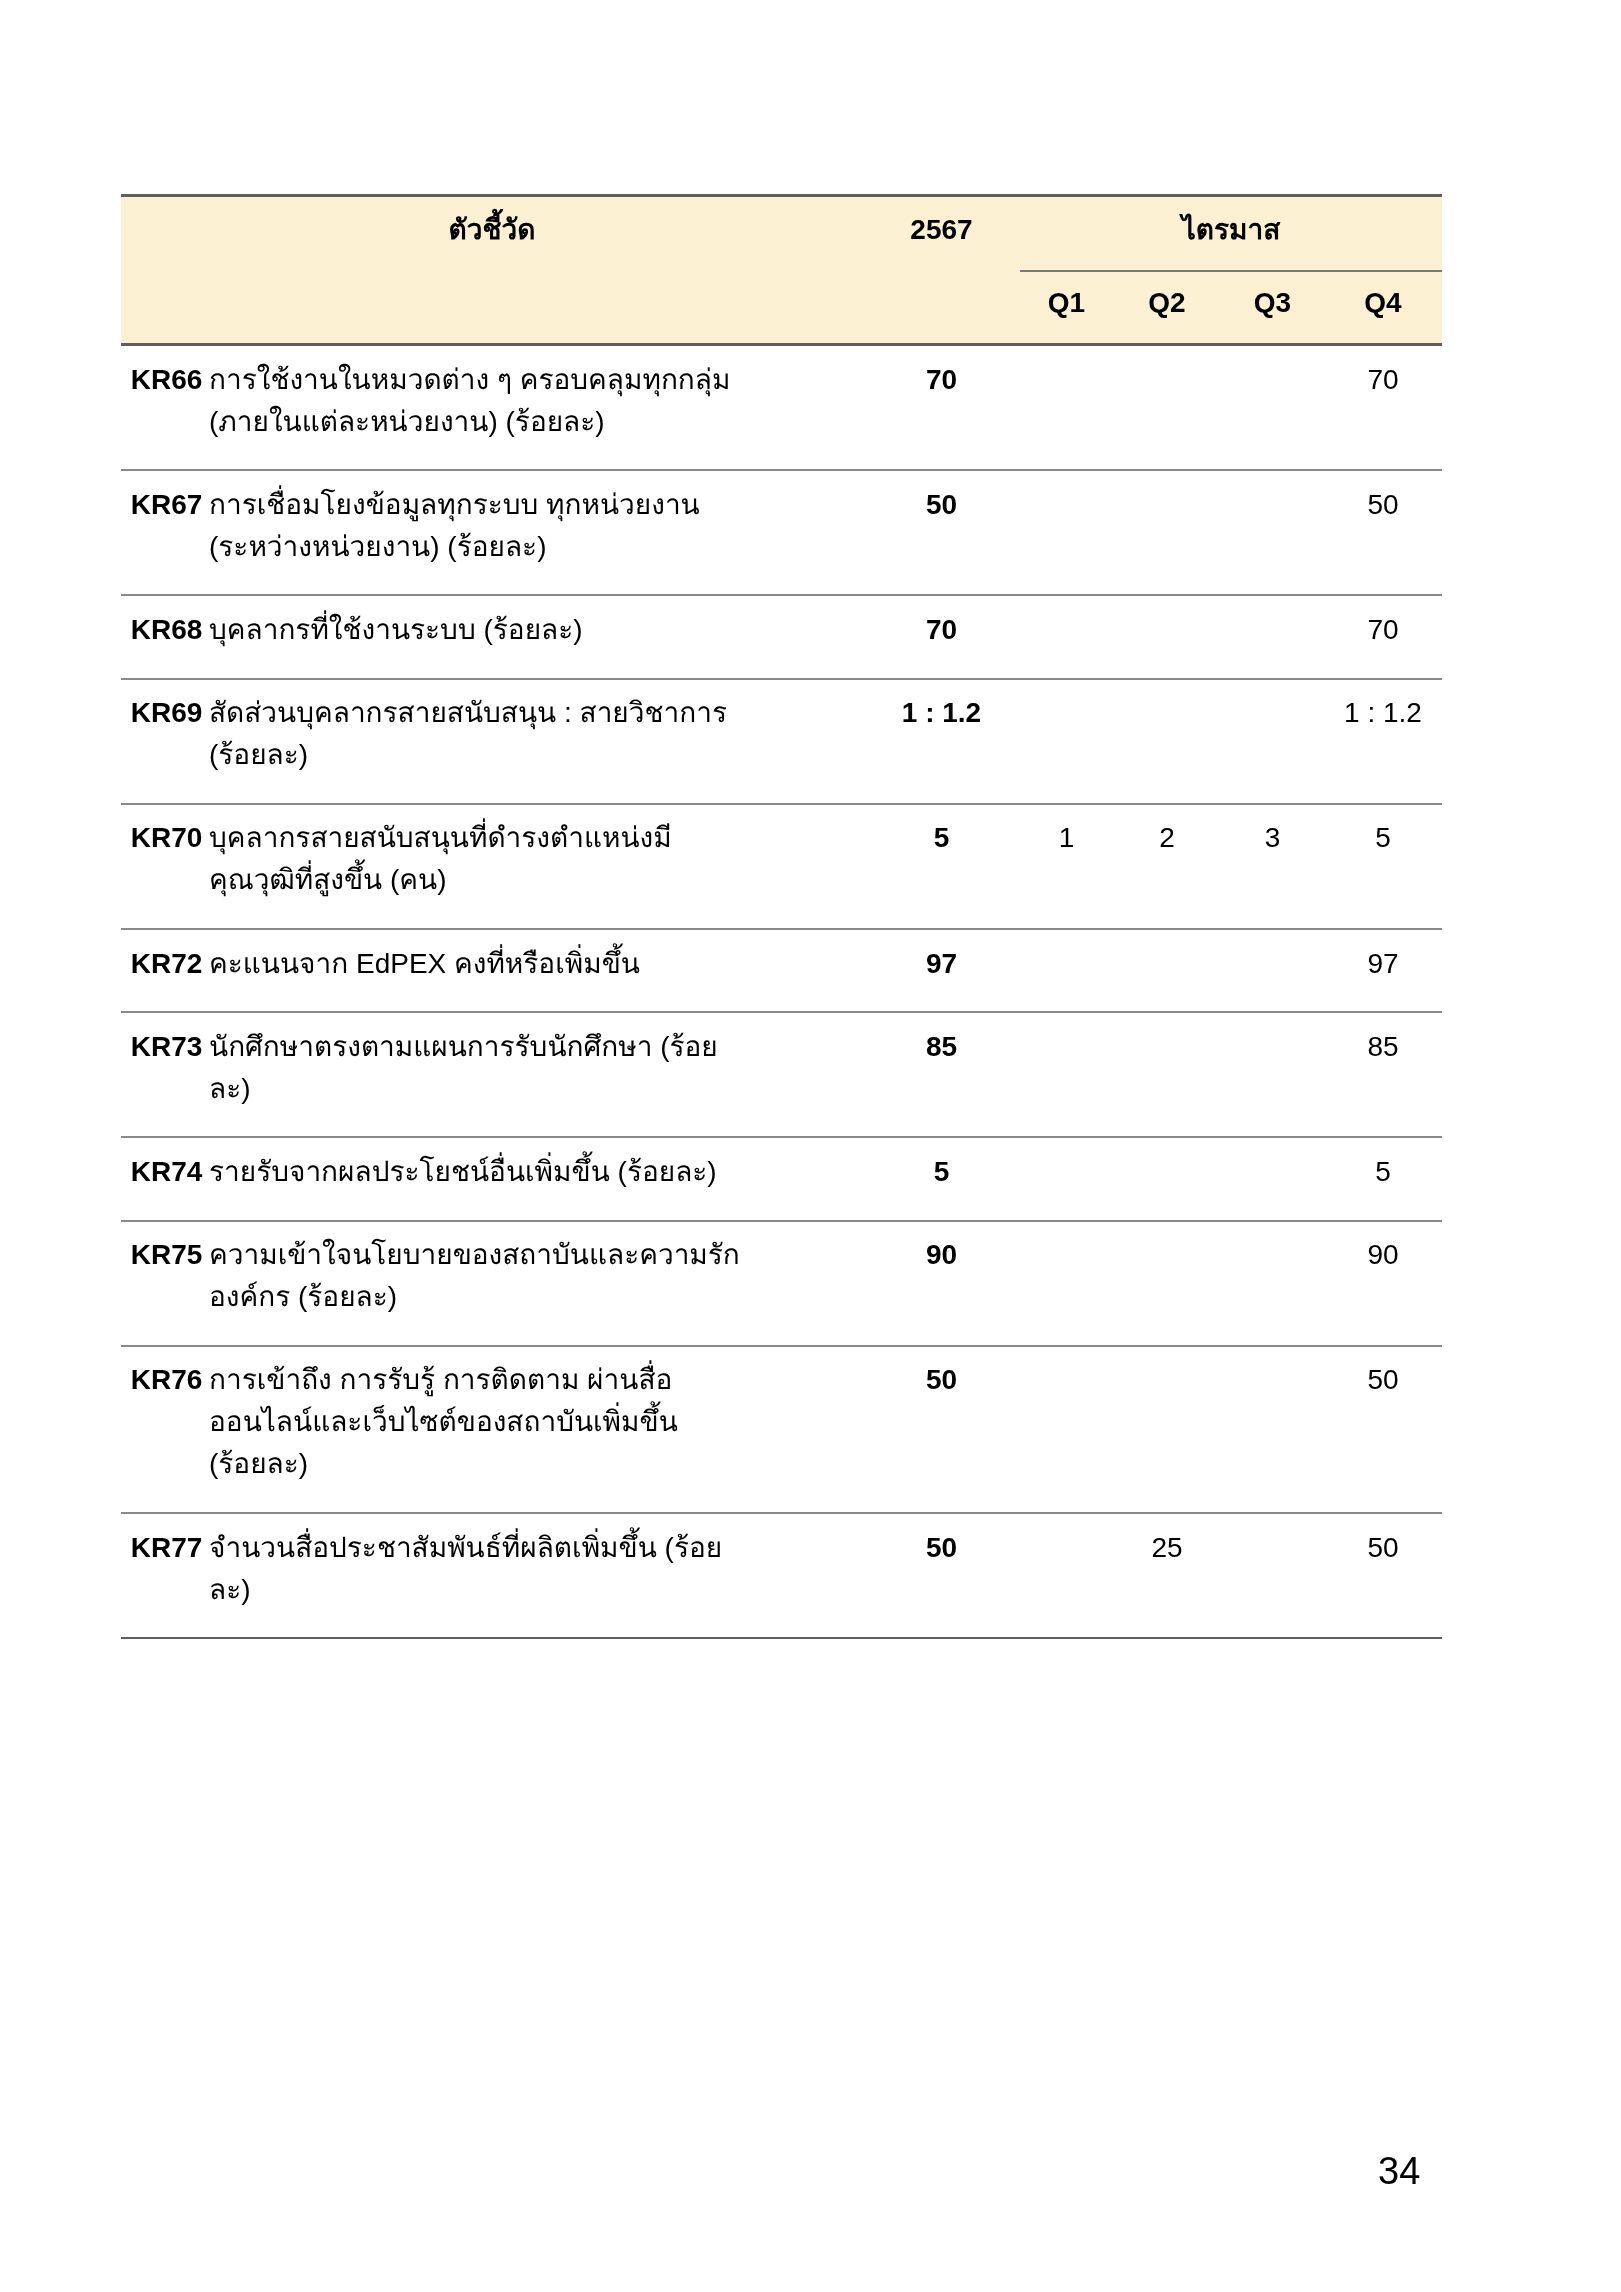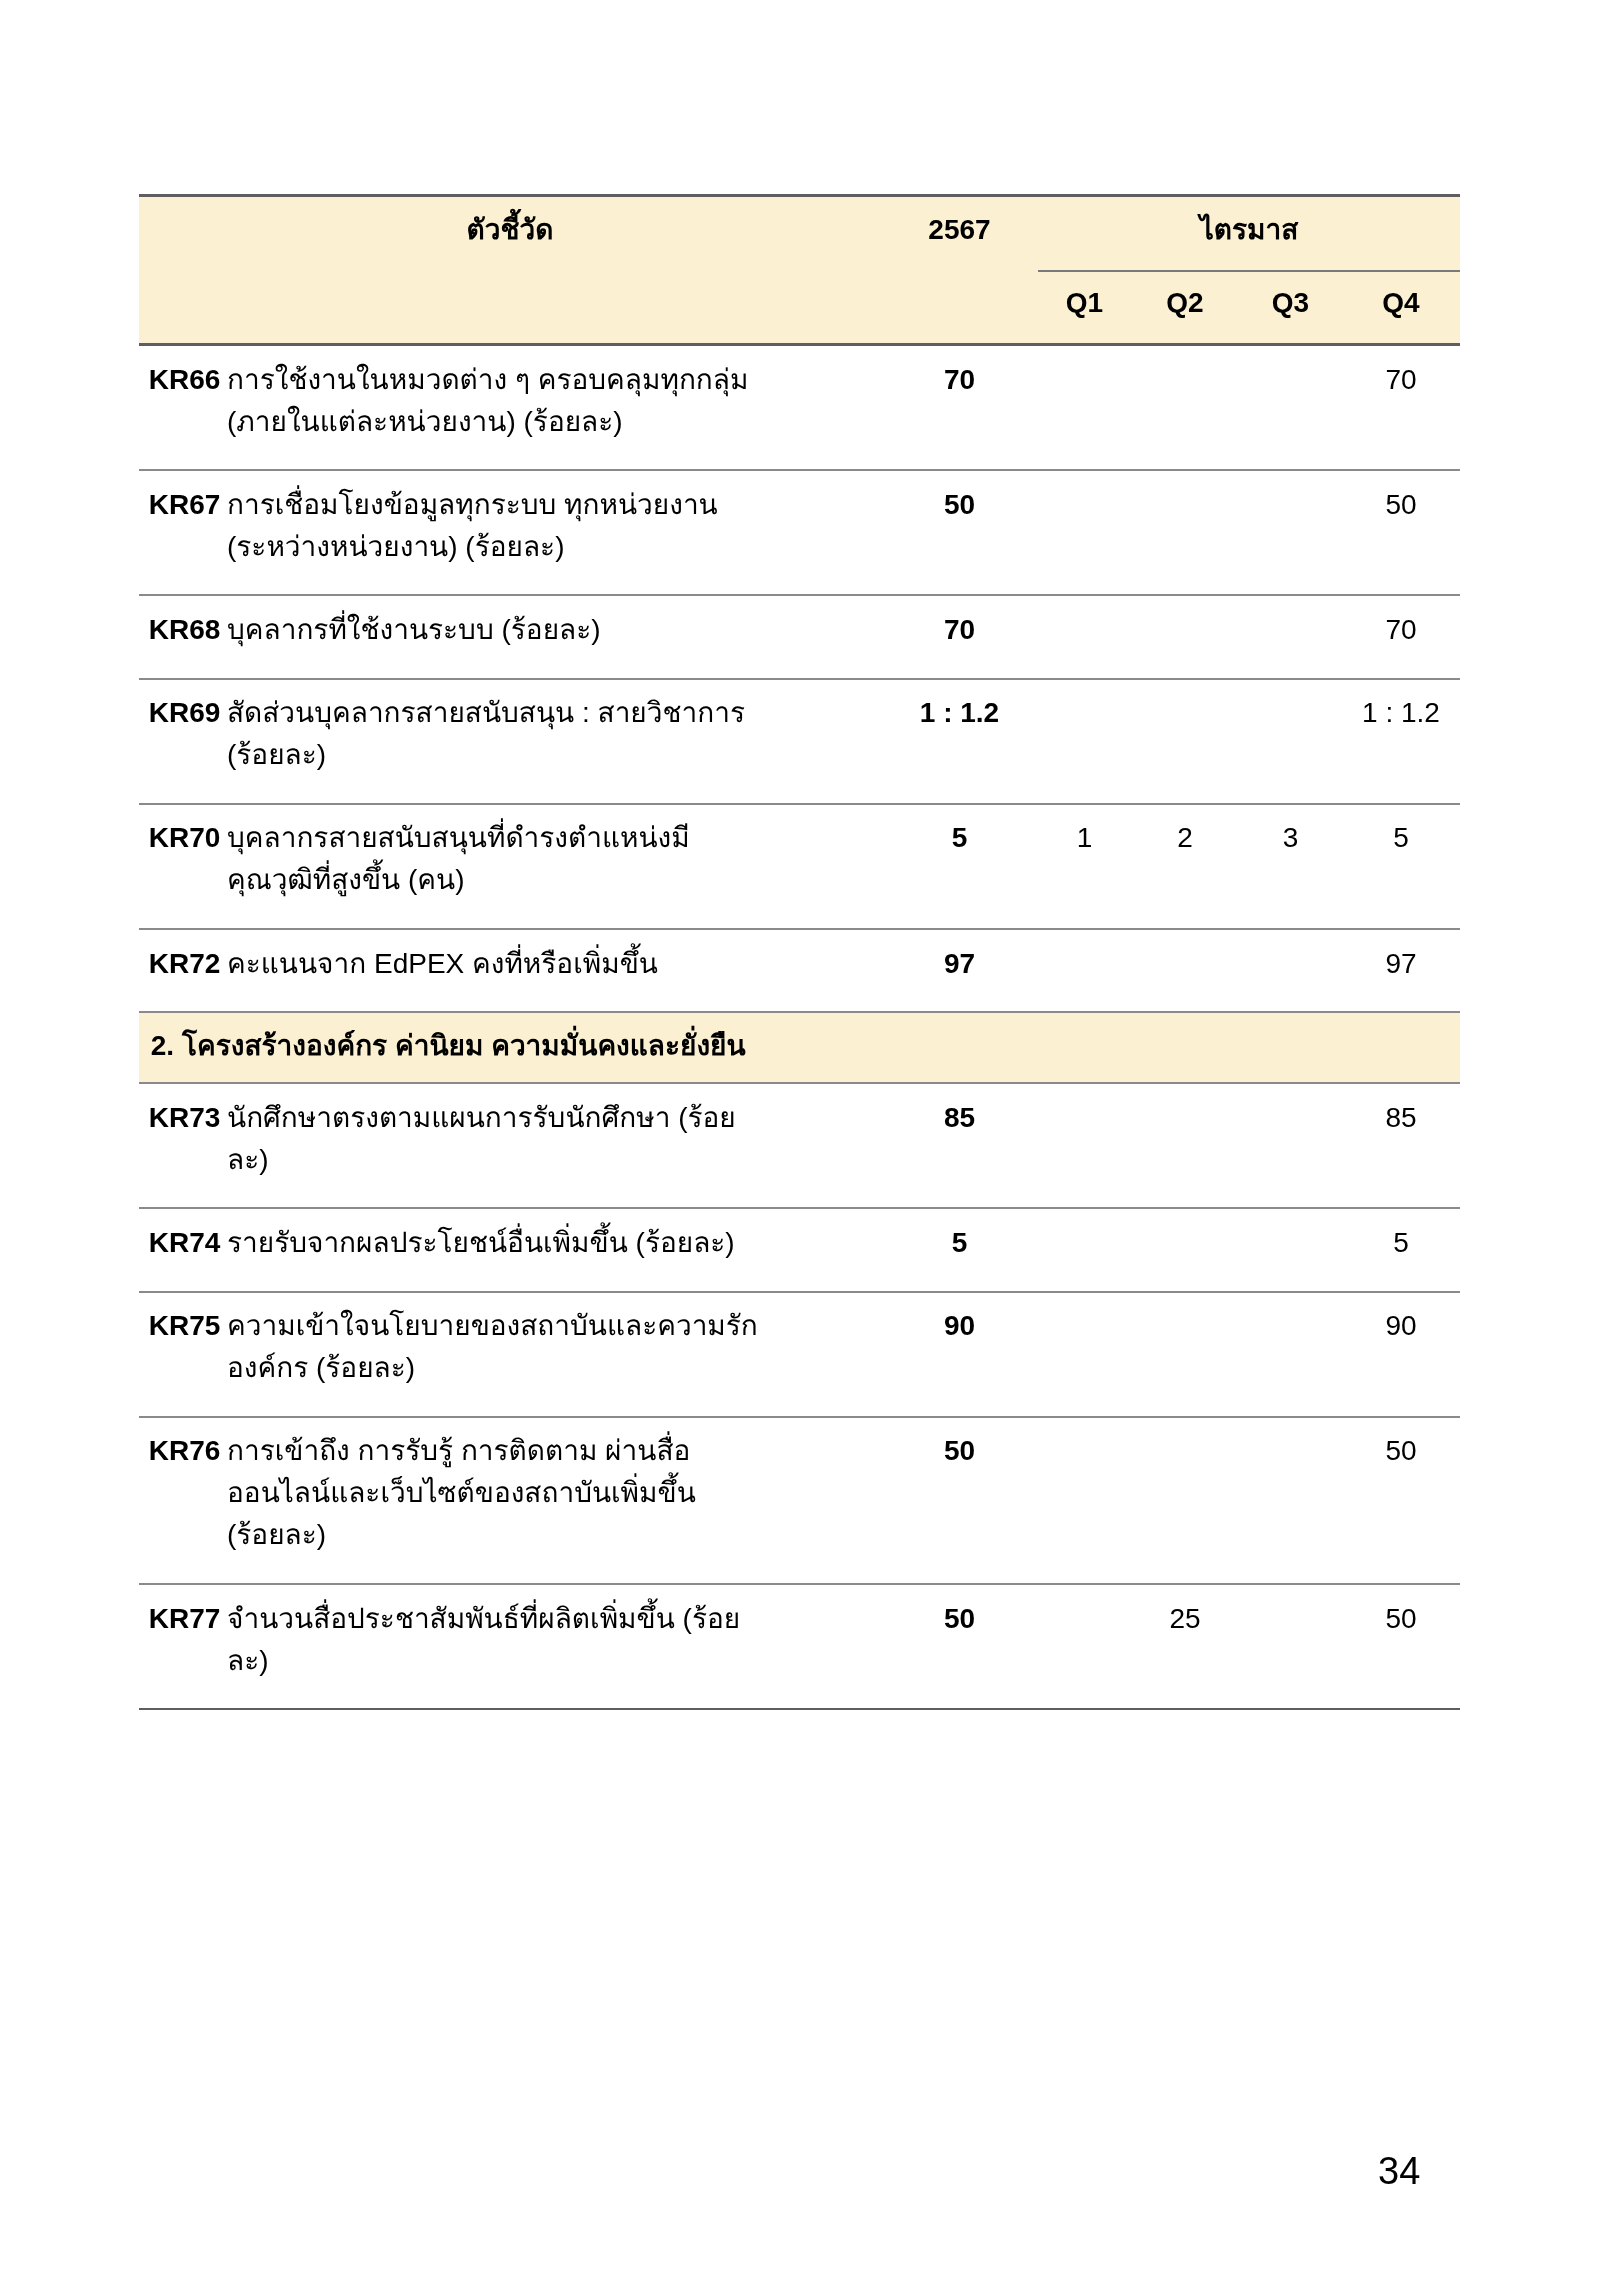--- a/index.html
+++ b/index.html
@@ -11,21 +11,21 @@
   }
   .page {
     position: relative;
     width: 1621px;
     height: 2293px;
     background: #ffffff;
     overflow: hidden;
   }
   table.kpi {
     position: absolute;
-    left: 139px;
+    left: 121px;
     top: 194px;
     width: 1320px;
     border-collapse: collapse;
     table-layout: fixed;
     border-top: 3.9px solid #5e5e5e;
     border-bottom: 2.9px solid #5e5e5e;
   }
   th, td {
     vertical-align: top;
     font-size: 28px;
@@ -180,23 +180,20 @@
         <td class="desc">
             <div class="inner">คะแนนจาก EdPEX คงที่หรือเพิ่มขึ้น</div>
           </td>
         <td class="year">97</td>
         <td class="qv"></td>
         <td class="qv"></td>
         <td class="qv"></td>
         <td class="qv">97</td>
       </tr>
 
-      <tr class="section-row">
-        <td colspan="7">2. โครงสร้างองค์กร ค่านิยม ความมั่นคงและยั่งยืน</td>
-      </tr>
 
       <tr class="data-row">
         <td class="code">KR73</td>
         <td class="desc">
             <div class="inner">นักศึกษาตรงตามแผนการรับนักศึกษา (ร้อยละ)</div>
           </td>
         <td class="year">85</td>
         <td class="qv"></td>
         <td class="qv"></td>
         <td class="qv"></td>

